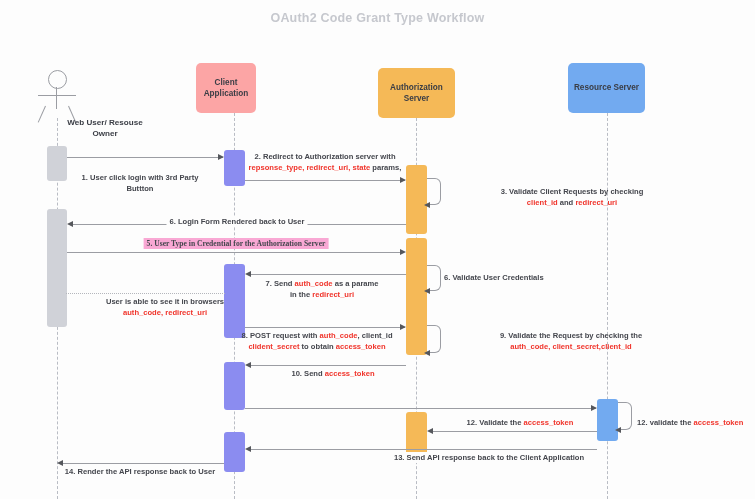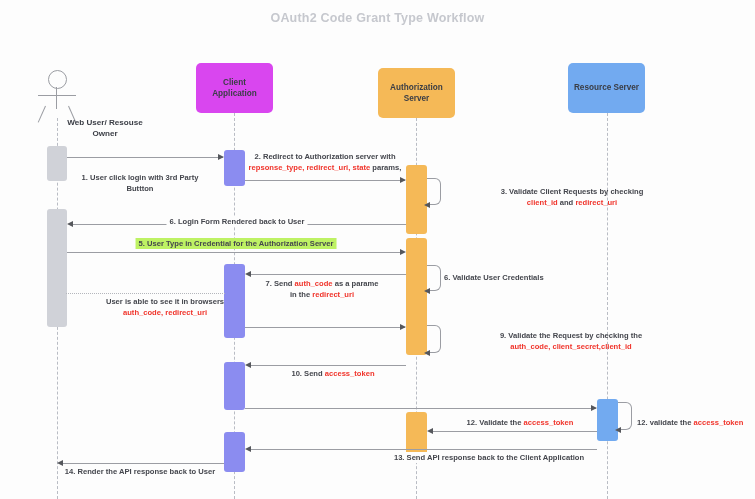--- a/index.html
+++ b/index.html
@@ -134,21 +134,21 @@
   <div class="actor-head" style="left:48px; top:70px; width:17px; height:17px;"></div>
   <div class="actor-line" style="left:56px; top:87px; width:1.4px; height:22px;"></div>
   <div class="actor-line" style="left:38px; top:95px; width:38px; height:1.4px;"></div>
   <div class="actor-line" style="left:45px; top:106px; width:1.3px; height:18px; transform:rotate(24deg); transform-origin: top center;"></div>
   <div class="actor-line" style="left:68px; top:106px; width:1.3px; height:18px; transform:rotate(-24deg); transform-origin: top center;"></div>
   <div class="actor-label" style="left:0px; top:118px; width:114px;margin-left:48px;">
     <div>Web User/ Resouse</div>
     <div>Owner</div>
   </div>
 
-  <div class="participant" style="left:196px; top:63px; width:77px; height:50px; background:#d946ef;">
+  <div class="participant" style="left:196px; top:63px; width:60px; height:50px; background:#fca5a5;">
     <div>
       <div>Client</div>
       <div>Application</div>
     </div>
   </div>
 
   <div class="participant" style="left:378px; top:68px; width:77px; height:50px; background:#f5b957;">
     <div>
       <div>Authorization</div>
       <div>Server</div>
@@ -197,21 +197,21 @@
   </div>
 
   <div class="msgline" style="left:70px; top:224px; width:336px;"></div>
   <div class="arrowhead arrow-left" style="left:67px; top:220.6px;"></div>
   <div class="msglabel center" style="left:237px; top:216px; background:#fdfdfd; padding:0 3px;">
     <span>6. Login Form Rendered back to User</span>
   </div>
 
   <div class="msgline" style="left:67px; top:252px; width:337px;"></div>
   <div class="arrowhead arrow-right" style="left:400px; top:248.6px;"></div>
-  <div class="msglabel center" style="left:236px; top:238px; background:#bef264; padding:0 3px;">
+  <div class="msglabel center" style="left:236px; top:238px; background:#f9a8d4; padding:0 3px;font-family:Liberation Serif, serif;">
     <span>5. User Type in Credential for the Authorization Server</span>
   </div>
 
   <div class="selfloop" style="left:427px; top:265px; width:14px; height:26px;"></div>
   <div class="arrowhead arrow-left" style="left:424px; top:287.6px;"></div>
   <div class="msglabel left" style="left:444px; top:272px;">
     <span>6. Validate User Credentials</span>
   </div>
 
   <div class="msgline" style="left:248px; top:274px; width:158px;"></div>
@@ -222,20 +222,24 @@
   </div>
 
   <div class="notedash" style="left:66px; top:293px; width:159px;"></div>
   <div class="notetext" style="left:145px; top:296px;margin-left:20px;">
     <div><span>User is able to see it in browsers</span></div>
     <div><span class="tok">auth_code, redirect_uri</span></div>
   </div>
 
   <div class="msgline" style="left:245px; top:327px; width:160px;"></div>
   <div class="arrowhead arrow-right" style="left:400px; top:323.6px;"></div>
+  <div class="msglabel center" style="left:317px; top:330px;">
+    <div><span>8. POST request with </span><span class="tok">auth_code</span><span>, client_id</span></div>
+    <div><span class="tok">clident_secret</span><span> to obtain </span><span class="tok">access_token</span></div>
+  </div>
 
   <div class="selfloop" style="left:427px; top:325px; width:14px; height:28px;"></div>
   <div class="arrowhead arrow-left" style="left:424px; top:349.6px;"></div>
   <div class="msglabel center" style="left:571px; top:330px;">
     <div><span>9. Validate the Request by checking the</span></div>
     <div><span class="tok">auth_code, client_secret,client_id</span></div>
   </div>
 
   <div class="msgline" style="left:248px; top:365px; width:158px;"></div>
   <div class="arrowhead arrow-left" style="left:245px; top:361.6px;"></div>

